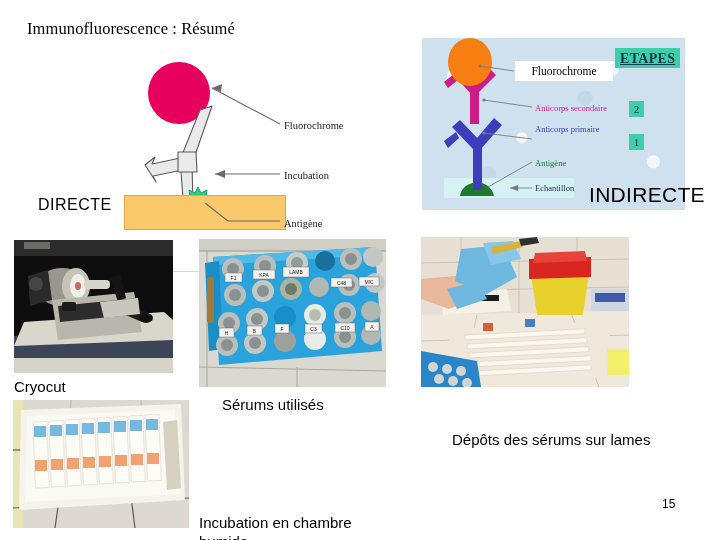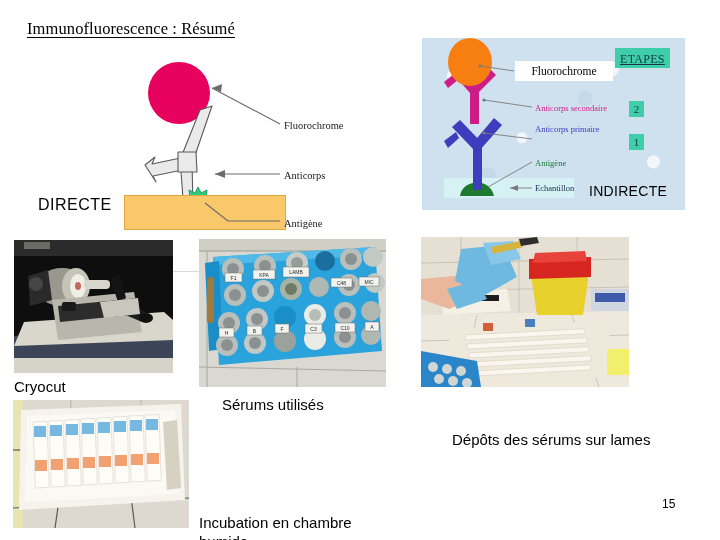--- a/index.html
+++ b/index.html
@@ -10,21 +10,20 @@
     position:relative;
     overflow:hidden;
   }
   .slide{position:absolute;left:0;top:0;width:720px;height:540px;}
 
   
   #title{
     position:absolute;left:27px;top:19px;
     font-family:"Liberation Serif", serif;
     font-size:16.5px;color:#000;
-    text-decoration:underline;
     text-underline-offset:3px;
     white-space:nowrap;
     letter-spacing:0.1px;
   }
 
   
   #directe-diagram{position:absolute;left:0px;top:40px;width:400px;height:195px;}
   #fluoro-circle{
     position:absolute;left:148px;top:22px;width:62px;height:62px;
     border-radius:50%;background:#E8005E;
@@ -68,21 +67,21 @@
       #CFE0EE;
     overflow:hidden;
   }
   #ind-svg{position:absolute;left:0;top:0;}
   #etapes-box{
     position:absolute;left:193px;top:10px;
     background:#3FCFA8;padding:1px 5px 1px 5px;
   }
   #etapes-box span{
     font-family:"Liberation Serif", serif;
-    font-size:12px;font-weight:normal;color:#17344d;
+    font-size:14px;font-weight:bold;color:#17344d;
     text-decoration:underline;letter-spacing:.3px;
   }
   #step2-box,#step1-box{
     position:absolute;width:15px;height:16px;background:#3FCFA8;
     font-family:"Liberation Serif", serif;font-size:11px;color:#17344d;
     text-align:center;line-height:16px;
   }
   #step2-box{left:207px;top:63px;}
   #step1-box{left:207px;top:96px;}
   #fluoro-label-box{
@@ -97,21 +96,21 @@
     position:absolute;font-family:"Liberation Serif", serif;
     font-size:8.5px;white-space:nowrap;text-align:right;
   }
   #ind-lbl-sec{left:113px;top:65px;color:#D81B8C;}
   #ind-lbl-pri{left:113px;top:86px;color:#3D3DBE;}
   #ind-lbl-ant{left:113px;top:120px;color:#1E7A3E;}
   #ind-lbl-ech{left:113px;top:145px;color:#142D52;}
   #indirecte-word{
     position:absolute;left:589px;top:183px;
     font-family:"Liberation Sans", sans-serif;
-    font-size:14px;color:#000;letter-spacing:.3px;
+    font-size:21px;color:#000;letter-spacing:.3px;
   }
 
   
   .photo{position:absolute;overflow:hidden;background:#222;}
   .cap{
     position:absolute;font-family:Liberation Sans, sans-serif;
     font-size:15px;color:#000;white-space:nowrap;line-height:1.25;
   }
   #photo-cryocut{left:14px;top:240px;width:159px;height:133px;}
   #cap-cryocut{left:14px;top:378px;}
@@ -168,21 +167,21 @@
         <line x1="280" y1="207" x2="262" y2="207"></line>
       </g>
       <g fill="#6b6b6b">
         <polygon points="212,48 222,44 221,52"></polygon>
         <polygon points="215,134 225,130 225,138"></polygon>
         <polygon points="262,207 272,203 272,211"></polygon>
       </g>
     </svg>
 
     <div class="lead-lbl" id="lbl-fluorochrome">Fluorochrome</div>
-    <div class="lead-lbl" id="lbl-anticorps">Anticorps</div>
+    <div class="lead-lbl" id="lbl-anticorps">Incubation</div>
     <div class="lead-lbl" id="lbl-antigene">Antigène</div>
     <div class="lead-lbl" id="lbl-tissu">Tissu</div>
 
     <div id="divider"></div>
   </div>
 
   <div id="indirecte-panel">
 
     <svg id="ind-svg" width="263" height="172">
 

